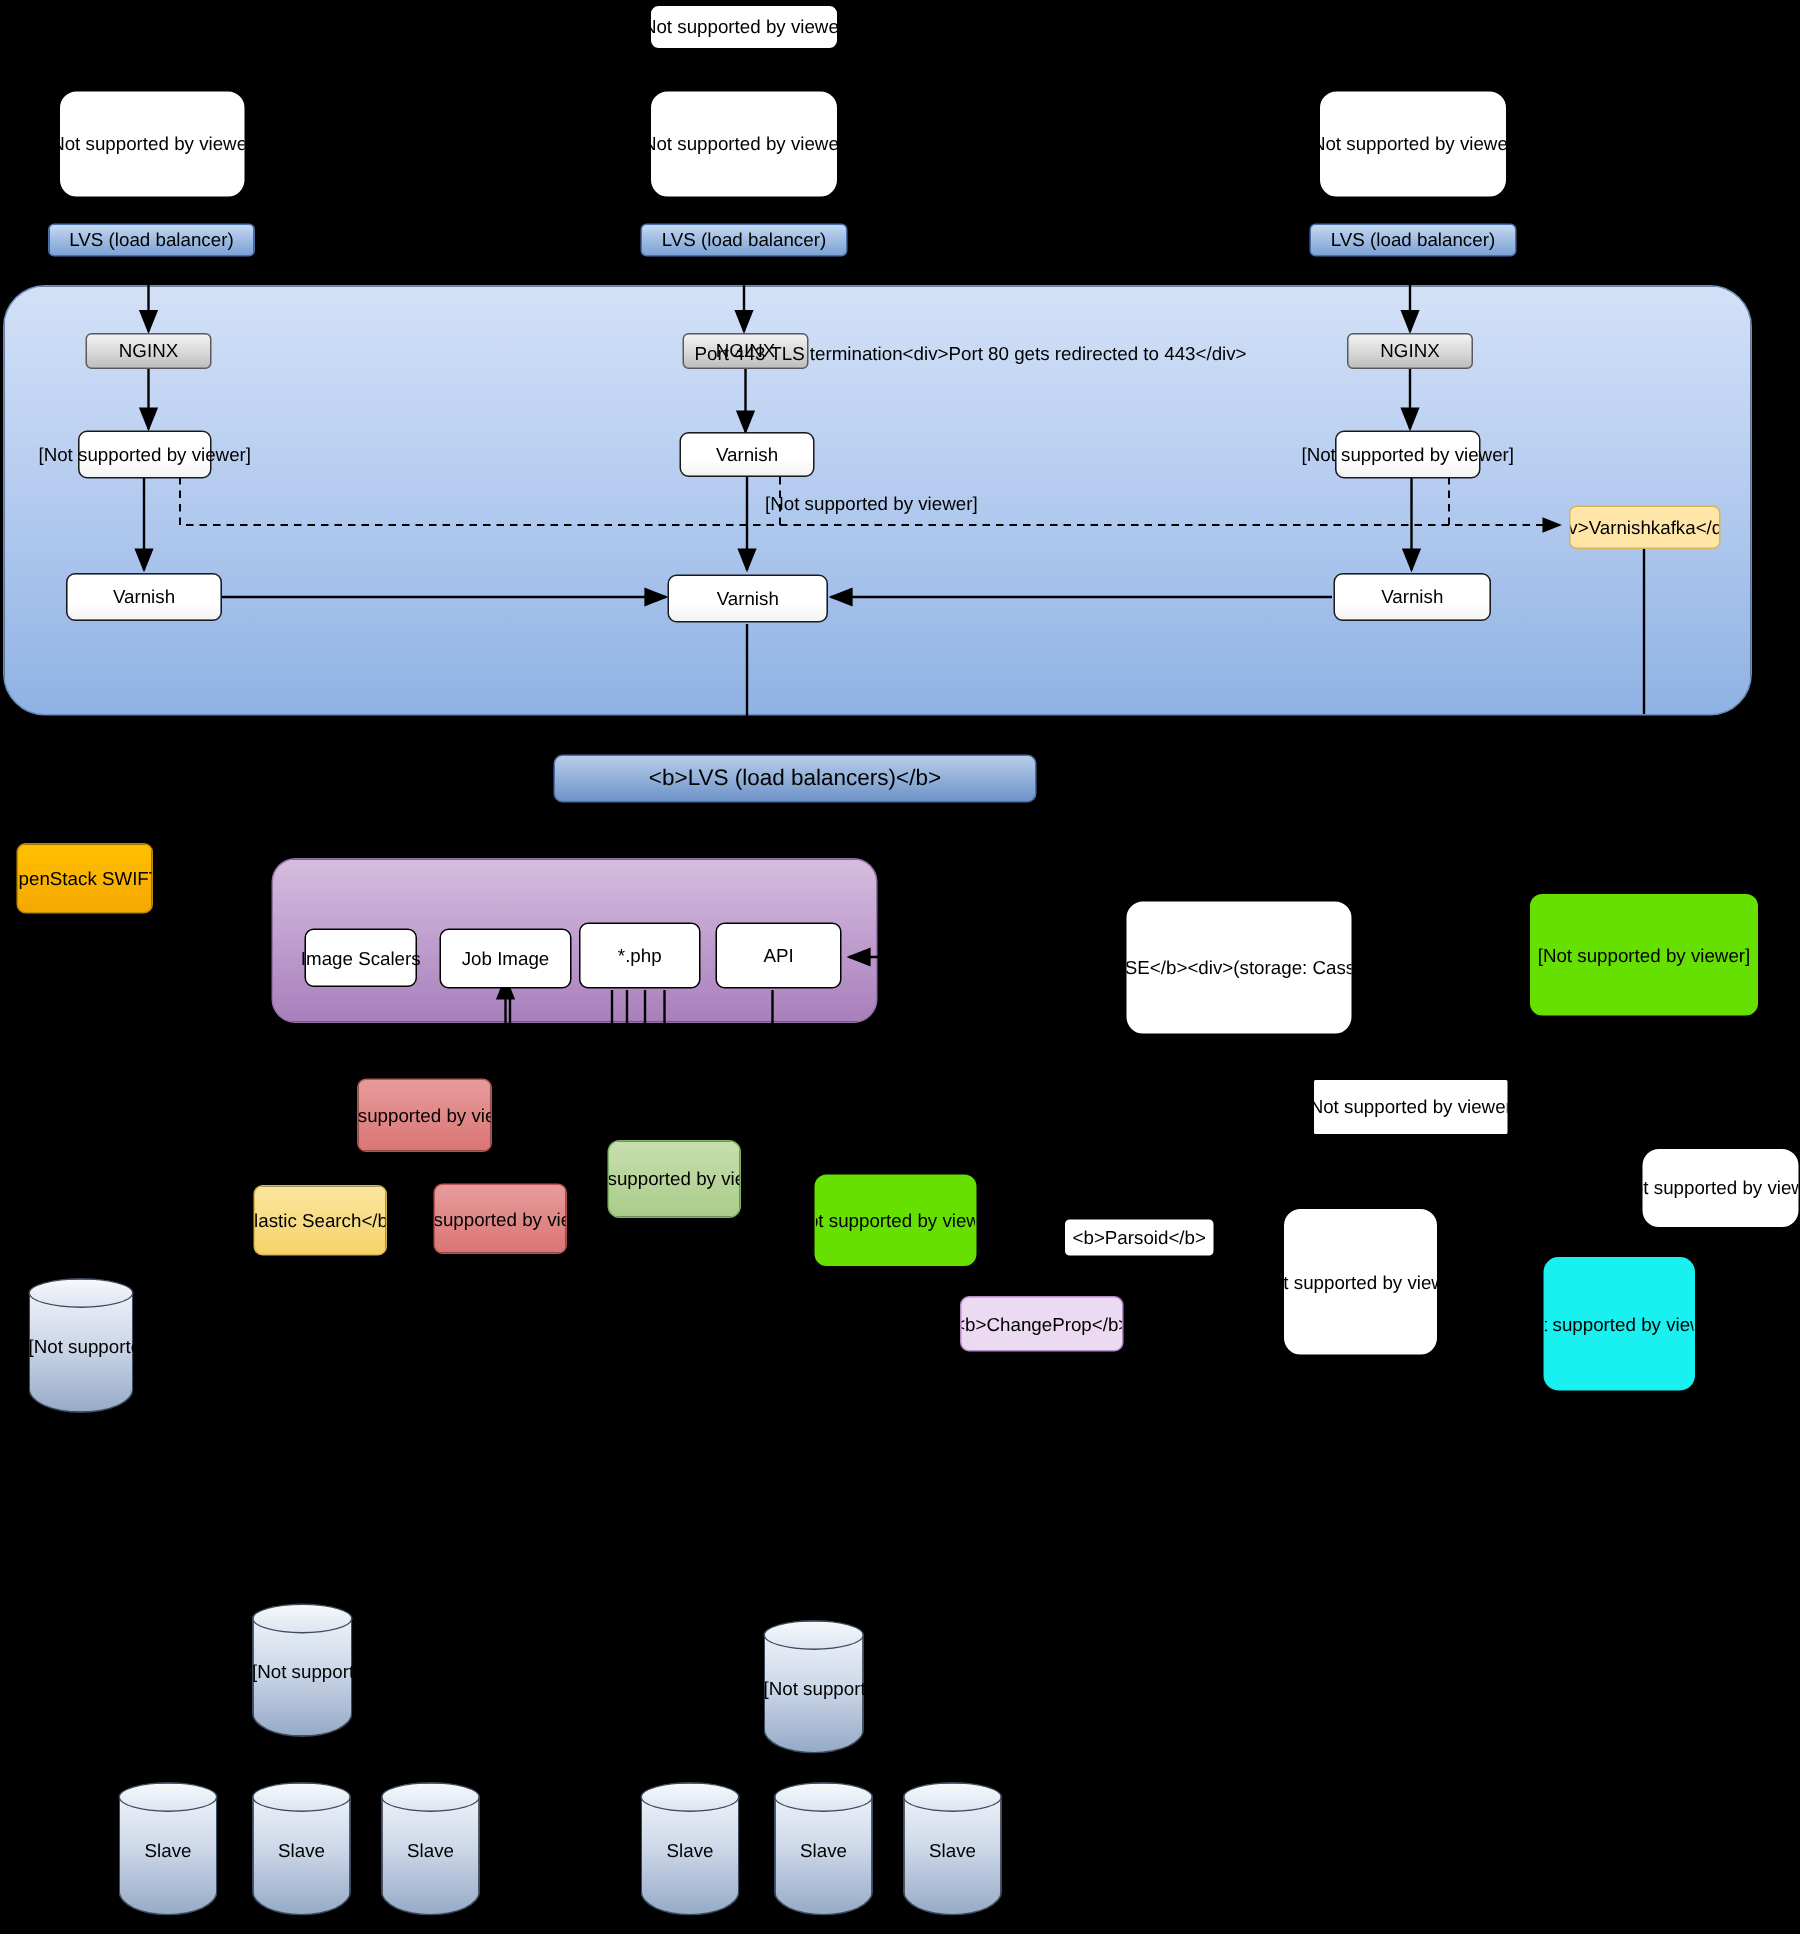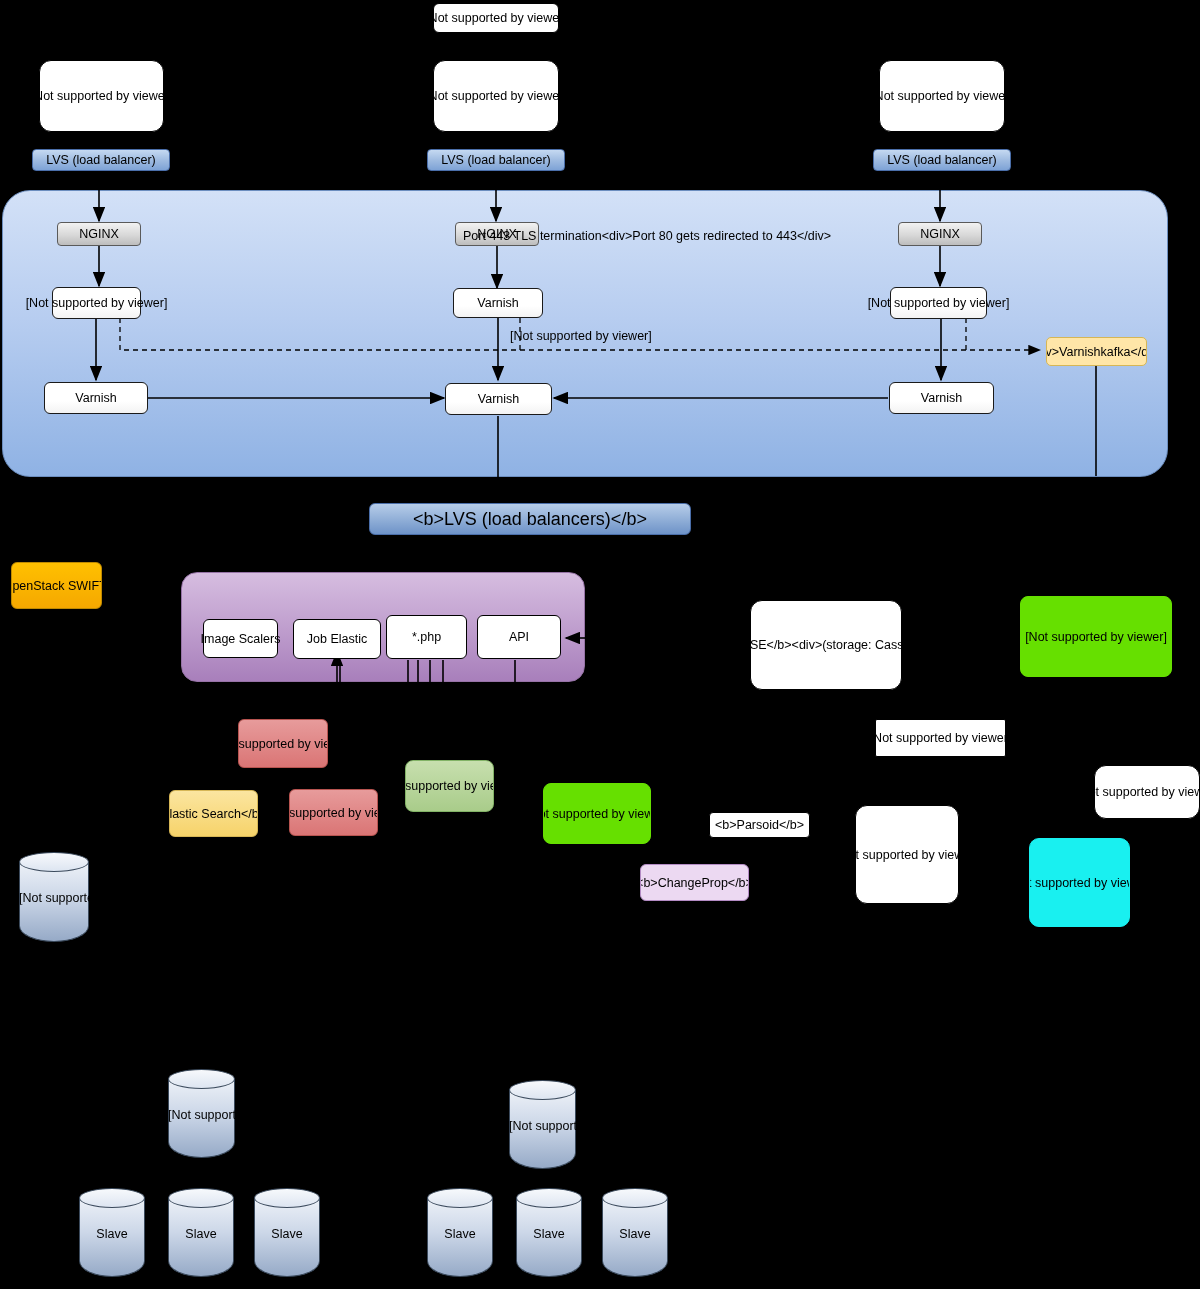--- a/index.html
+++ b/index.html
@@ -30,21 +30,21 @@
 
   
   .lvs{
     background:linear-gradient(180deg,#c5d9f1 0%,#9cb9e0 55%,#7ea3d6 100%);
     border:1px solid #4a6ea9;border-radius:4px;
     font-size:12.5px;
   }
   .lvsbar{
     background:linear-gradient(180deg,#b7cde9 0%,#92b0d8 50%,#6e93c8 100%);
     border:1px solid #4a6ea9;border-radius:6px;
-    font-size:18px;
+    font-size:15px;
     text-align:right;
   }
   .nginx{
     background:linear-gradient(180deg,#f2f2f2 0%,#d8d8d8 55%,#bdbdbd 100%);
     border:1px solid #5a5a5a;border-radius:4px;
   }
   .varnish{
     background:linear-gradient(180deg,#ffffff 0%,#ffffff 60%,#f3f3f3 100%);
     border:1px solid #1a1a1a;border-radius:6px;
   }
@@ -250,21 +250,21 @@
   </div>
 
   <div class="node lvsbar" style="left:369px;top:503px;width:322px;height:32px;">
     <span>&lt;b&gt;LVS (load balancers)&lt;/b&gt;</span>
   </div>
 
   <div class="node r6" style="left:203px;top:619px;width:75px;height:39px;">
     <span>Image Scalers</span>
   </div>
   <div class="node r6" style="left:293px;top:619px;width:88px;height:40px;">
-    <span>Job Elastic</span>
+    <span>Job Image</span>
   </div>
   <div class="node r6" style="left:386px;top:615px;width:81px;height:44px;">
     <span>*.php</span>
   </div>
   <div class="node r6" style="left:477px;top:615px;width:84px;height:44px;">
     <span>API</span>
   </div>
 
   <div class="node swift clip" style="left:11px;top:562px;width:91px;height:47px;">
     <span style="position:absolute;left:50%;transform:translateX(-50%);white-space:nowrap;">&lt;b&gt;OpenStack SWIFT&lt;/b&gt;</span>

